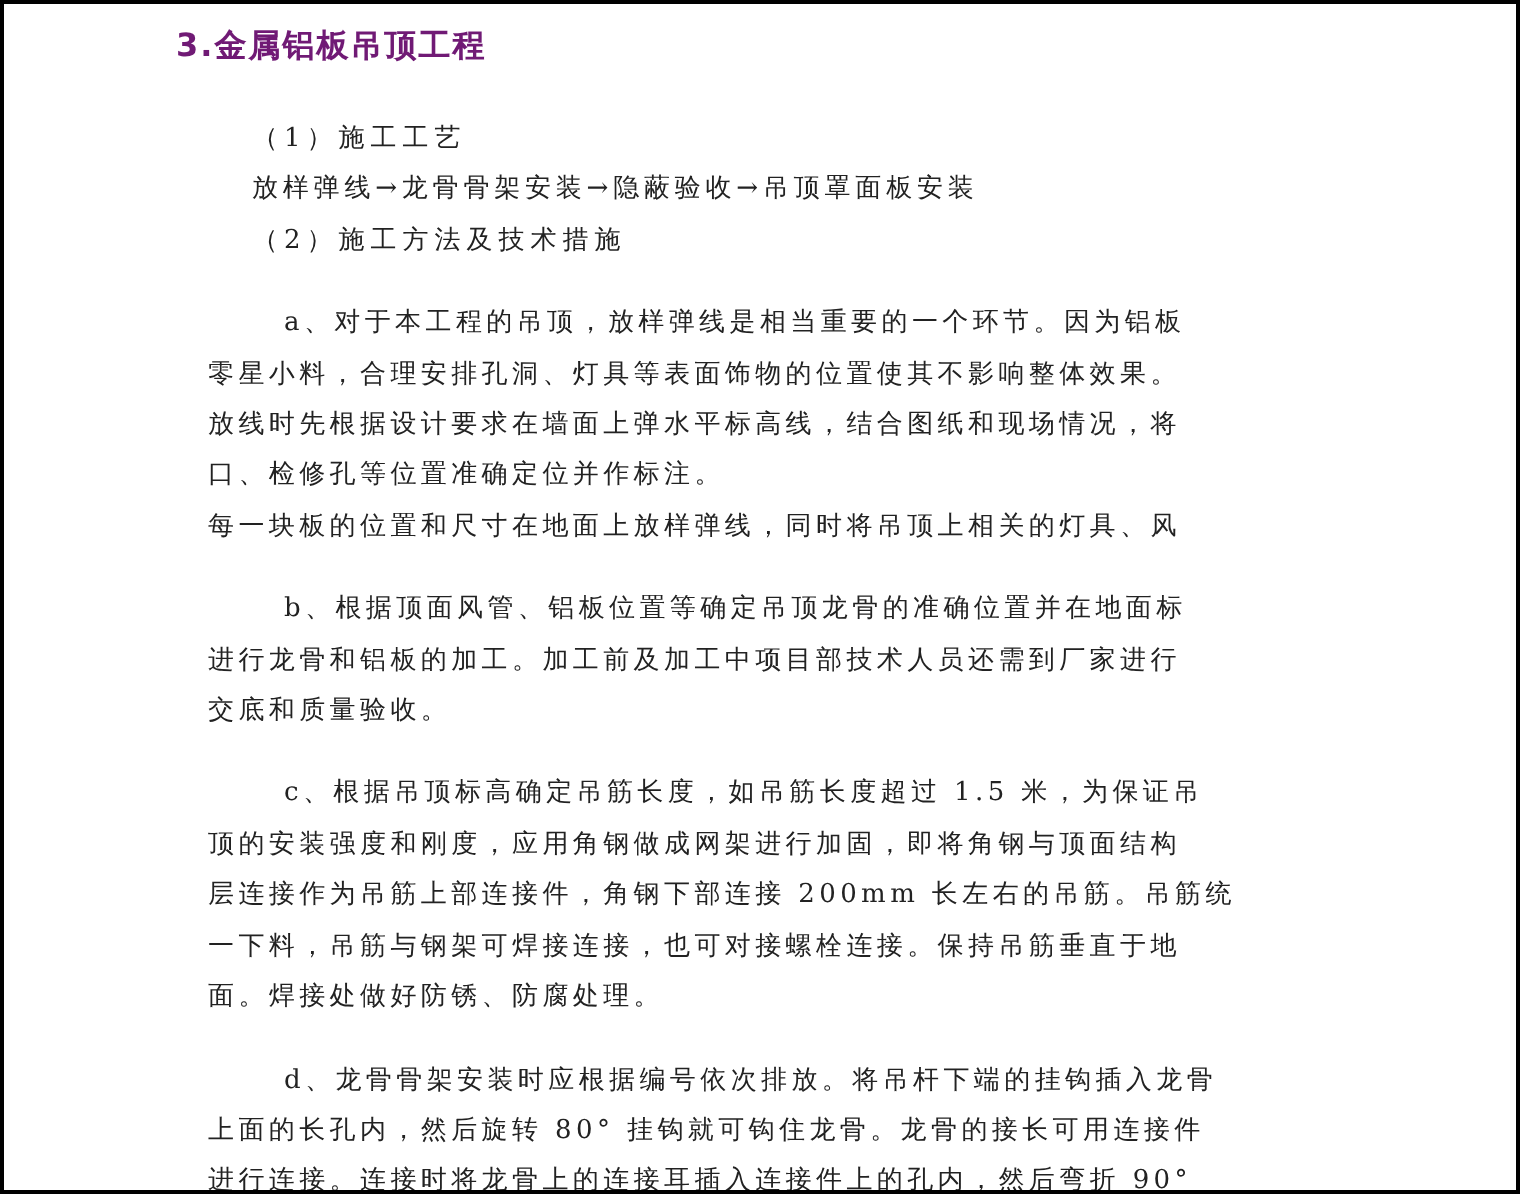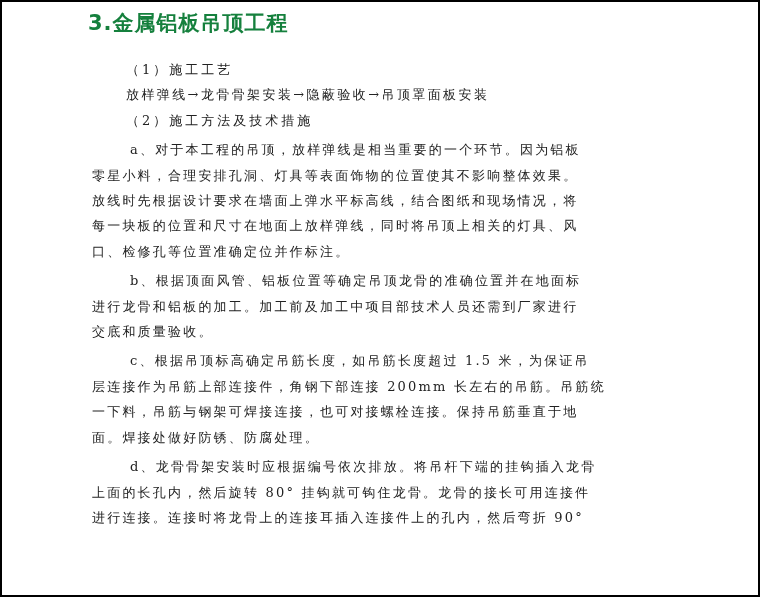--- a/index.html
+++ b/index.html
@@ -8,59 +8,60 @@
     position:absolute; left:0; top:0; width:756px; height:593px;
     border:2px solid #000; background:#fff; overflow:hidden;
   }
   .doc {
     position:absolute; left:86px; top:4px; width:588px;
     font-family:"DejaVu Serif", "Liberation Serif", serif;
     color:#222;
   }
   .title {
     font-family:"DejaVu Sans", "Liberation Sans", sans-serif;
-    font-weight:bold; font-size:21px; color:#15803d;
+    font-weight:bold; font-size:16px; color:#701a75;
     margin:0; height:34px; line-height:34px; letter-spacing:1px;
   }
   .line {
     font-size:13px; line-height:25.4px; letter-spacing:2.2px;
     white-space:nowrap; margin:0;
   }
   .sub { padding-left:38px; letter-spacing:3px; }
   .flow { padding-left:38px; letter-spacing:2.4px; }
-  .para { margin:4px; }
+  .para { margin:16px; }
   .para .line.first { padding-left:38px; }
 </style>
 </head>
 <body>
 
 <div class="frame">
   <div class="doc">
     <h2 class="title">3.金属铝板吊顶工程</h2>
     <div style="height:17px"></div>
     <p class="line sub">（1）施工工艺</p>
     <p class="line flow">放样弹线→龙骨骨架安装→隐蔽验收→吊顶罩面板安装</p>
     <p class="line sub">（2）施工方法及技术措施</p>
 
     <div class="para">
       <p class="line first">a、对于本工程的吊顶，放样弹线是相当重要的一个环节。因为铝板</p>
       <p class="line">零星小料，合理安排孔洞、灯具等表面饰物的位置使其不影响整体效果。</p>
       <p class="line">放线时先根据设计要求在墙面上弹水平标高线，结合图纸和现场情况，将</p>
+      <p class="line">口、检修孔等位置准确定位并作标注。</p>
       <p class="line">每一块板的位置和尺寸在地面上放样弹线，同时将吊顶上相关的灯具、风</p>
-      <p class="line">口、检修孔等位置准确定位并作标注。</p>
     </div>
 
     <div class="para">
       <p class="line first">b、根据顶面风管、铝板位置等确定吊顶龙骨的准确位置并在地面标</p>
       <p class="line">进行龙骨和铝板的加工。加工前及加工中项目部技术人员还需到厂家进行</p>
       <p class="line">交底和质量验收。</p>
     </div>
 
     <div class="para">
       <p class="line first">c、根据吊顶标高确定吊筋长度，如吊筋长度超过 1.5 米，为保证吊</p>
+      <p class="line">顶的安装强度和刚度，应用角钢做成网架进行加固，即将角钢与顶面结构</p>
       <p class="line">层连接作为吊筋上部连接件，角钢下部连接 200mm 长左右的吊筋。吊筋统</p>
       <p class="line">一下料，吊筋与钢架可焊接连接，也可对接螺栓连接。保持吊筋垂直于地</p>
       <p class="line">面。焊接处做好防锈、防腐处理。</p>
     </div>
 
     <div class="para">
       <p class="line first">d、龙骨骨架安装时应根据编号依次排放。将吊杆下端的挂钩插入龙骨</p>
       <p class="line">上面的长孔内，然后旋转 80° 挂钩就可钩住龙骨。龙骨的接长可用连接件</p>
       <p class="line">进行连接。连接时将龙骨上的连接耳插入连接件上的孔内，然后弯折 90°</p>
 

